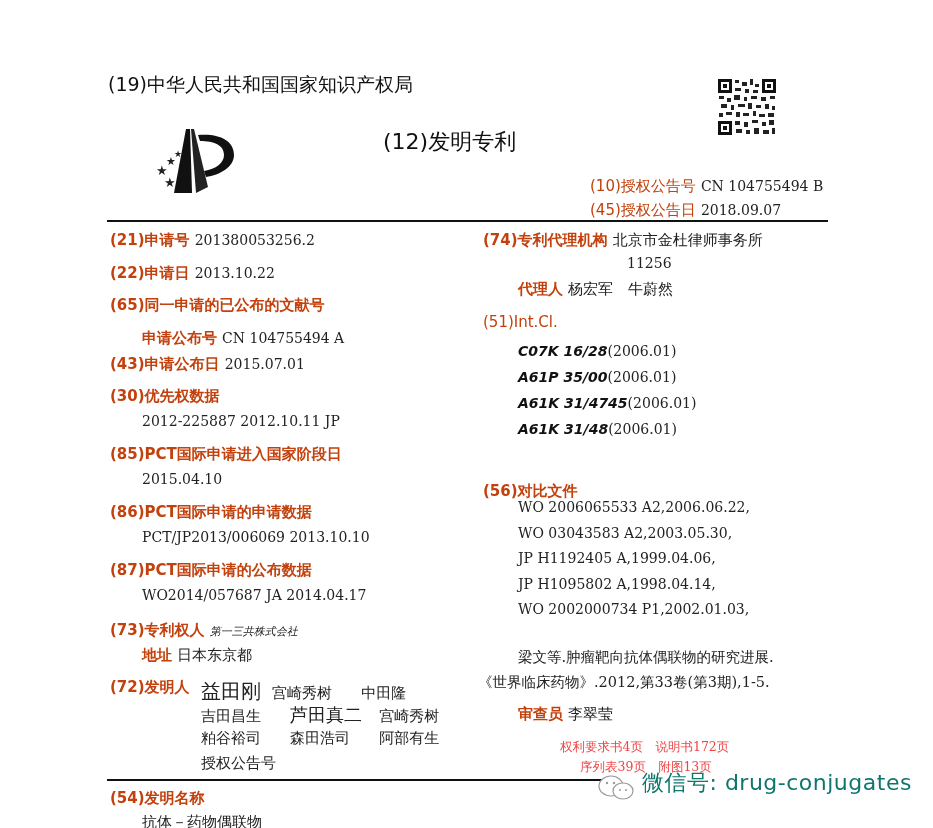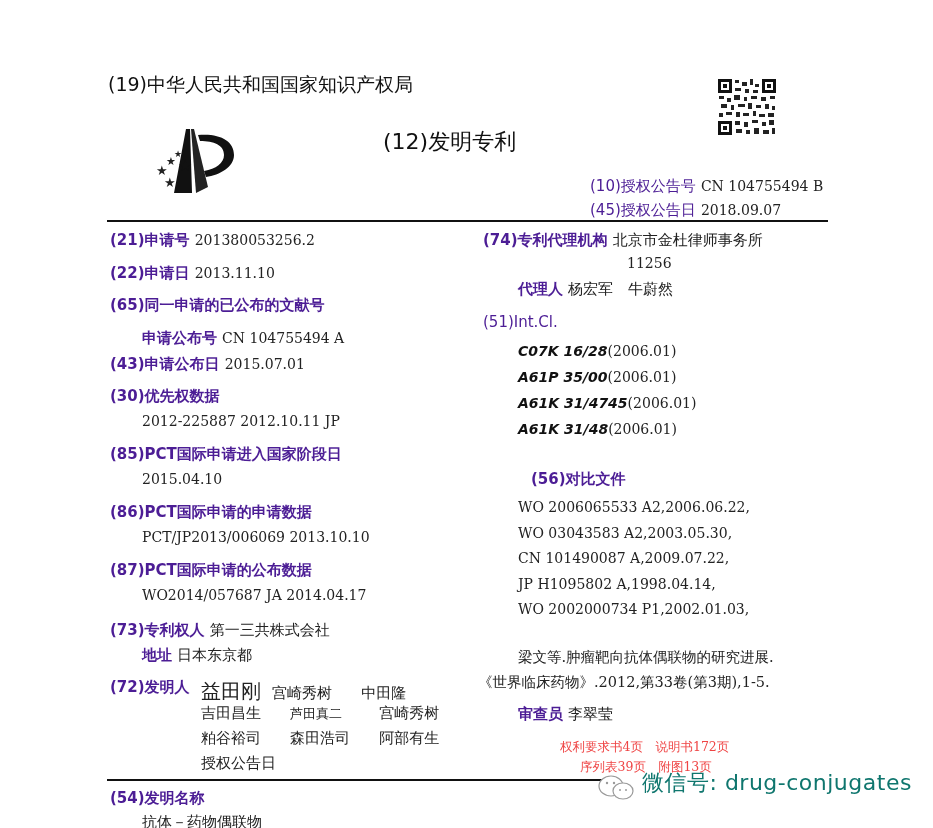--- a/index.html
+++ b/index.html
@@ -1,19 +1,19 @@
 <!DOCTYPE html>
 <html><head>
 <meta charset="utf-8">
 <style>
   html, body { margin:0; padding:0; background:#ffffff; }
   body { width:933px; height:828px; position:relative; overflow:hidden; color:#111; font-family:"DejaVu Sans", sans-serif; }
   .abs { position:absolute; white-space:nowrap; }
   .hdr { font-family:"DejaVu Sans", sans-serif; font-size:19px; color:#111; }
-  .lbl { font-family:"DejaVu Sans", sans-serif; font-size:15px; font-weight:bold; color:#4c1d95; }
+  .lbl { font-family:"DejaVu Sans", sans-serif; font-size:15px; font-weight:bold; color:#c2410c; }
   .val { font-family:"DejaVu Serif", serif; font-size:14px; color:#222; font-weight:normal; }
   .ipc { font-family:"DejaVu Sans", sans-serif; font-style:italic; font-size:14px; font-weight:bold; color:#111; }
   .small { font-family:"DejaVu Serif", serif; font-size:12.5px; color:#ef4444; }
   .rule { position:absolute; background:#111; height:2px; }
   .qr { position:absolute; left:717px; top:78px; width:60px; height:58px; }
   .logo { position:absolute; left:150px; top:127px; width:90px; height:68px; }
   .wm { position:absolute; left:596px; top:768px; font-family:"DejaVu Sans", sans-serif; font-size:22px; color:#0f766e; letter-spacing:0.5px; white-space:nowrap; }
   .wm-icon { position:absolute; left:597px; top:773px; width:42px; height:30px; }
 </style>
 </head>
@@ -97,21 +97,21 @@
 </div>
 
 <div class="rule" style="left:107px;top:220px;width:721px;"></div>
 
 <div class="abs" style="left:110px;top:230px;">
   <span class="lbl">(21)申请号</span>
   <span class="val">201380053256.2</span>
 </div>
 <div class="abs" style="left:110px;top:263px;">
   <span class="lbl">(22)申请日</span>
-  <span class="val">2013.11.10</span>
+  <span class="val">2013.10.22</span>
 </div>
 <div class="abs lbl" style="left:110px;top:296px;">(65)同一申请的已公布的文献号</div>
 <div class="abs" style="left:142px;top:328px;">
   <span class="lbl">申请公布号</span>
   <span class="val">CN 104755494 A</span>
 </div>
 <div class="abs" style="left:110px;top:354px;">
   <span class="lbl">(43)申请公布日</span>
   <span class="val">2015.07.01</span>
 </div>
@@ -123,46 +123,46 @@
 <div class="abs val" style="left:142px;top:471px;">2015.04.10</div>
 
 <div class="abs lbl" style="left:110px;top:503px;">(86)PCT国际申请的申请数据</div>
 <div class="abs val" style="left:142px;top:529px;">PCT/JP2013/006069 2013.10.10</div>
 
 <div class="abs lbl" style="left:110px;top:561px;">(87)PCT国际申请的公布数据</div>
 <div class="abs val" style="left:142px;top:587px;">WO2014/057687 JA 2014.04.17</div>
 
 <div class="abs" style="left:110px;top:620px;">
   <span class="lbl">(73)专利权人</span>
-  <span class="val" style="font-size:15px;">第一三共株式会社</span>
+  <span class="val" style="font-size:11px;font-style:italic;">第一三共株式会社</span>
 </div>
 <div class="abs" style="left:142px;top:645px;">
   <span class="lbl">地址</span>
   <span class="val" style="font-size:15px;">日本东京都</span>
 </div>
 
 <div class="abs lbl" style="left:110px;top:678px;">(72)发明人</div>
 <div class="abs" style="left:201px;top:678px;">
   <div style="height:25px;">
     <span class="val" style="font-size:20px;display:inline-block;width:66px;">益田刚</span>
     <span class="val" style="font-size:15px;display:inline-block;width:84px;">宫崎秀树</span>
     <span class="val" style="font-size:15px;">中田隆</span>
   </div>
   <div style="height:25px;">
     <span class="val" style="font-size:15px;display:inline-block;width:84px;">吉田昌生</span>
-    <span class="val" style="font-size:13px;display:inline-block;width:84px;">芦田真二</span>
+    <span class="val" style="font-size:18px;display:inline-block;width:84px;">芦田真二</span>
     <span class="val" style="font-size:15px;">宫崎秀树</span>
   </div>
   <div style="height:25px;">
     <span class="val" style="font-size:15px;display:inline-block;width:84px;">粕谷裕司</span>
     <span class="val" style="font-size:15px;display:inline-block;width:84px;">森田浩司</span>
     <span class="val" style="font-size:15px;">阿部有生</span>
   </div>
   <div style="height:25px;">
-    <span class="val" style="font-size:15px;">授权公告日</span>
+    <span class="val" style="font-size:15px;">授权公告号</span>
   </div>
 </div>
 
 <div class="rule" style="left:107px;top:779px;width:500px;"></div>
 
 <div class="abs lbl" style="left:110px;top:789px;">(54)发明名称</div>
 <div class="abs val" style="left:142px;top:813px;font-size:15px;">抗体－药物偶联物</div>
 
 <div class="abs" style="left:483px;top:230px;">
   <span class="lbl">(74)专利代理机构</span>
@@ -175,25 +175,25 @@
 </div>
 
 <div class="abs lbl" style="left:483px;top:313px;font-weight:normal;">(51)Int.Cl.</div>
 <div class="abs" style="left:518px;top:338px;line-height:25px;">
   <div><span class="ipc">C07K 16/28</span><span class="val">(2006.01)</span></div>
   <div><span class="ipc">A61P 35/00</span><span class="val">(2006.01)</span></div>
   <div><span class="ipc">A61K 31/4745</span><span class="val">(2006.01)</span></div>
   <div><span class="ipc">A61K 31/48</span><span class="val">(2006.01)</span></div>
 </div>
 
-<div class="abs lbl" style="left:483px;top:470px;margin-left:48px;">(56)对比文件</div>
+<div class="abs lbl" style="left:483px;top:482px;">(56)对比文件</div>
 <div class="abs" style="left:518px;top:495px;line-height:25.5px;">
   <div class="val">WO 2006065533 A2,2006.06.22,</div>
   <div class="val">WO 03043583 A2,2003.05.30,</div>
-  <div class="val">CN 101490087 A,2009.07.22,</div>
+  <div class="val">JP H1192405 A,1999.04.06,</div>
   <div class="val">JP H1095802 A,1998.04.14,</div>
   <div class="val">WO 2002000734 P1,2002.01.03,</div>
 </div>
 <div class="abs val" style="left:518px;top:648px;font-size:14.5px;">梁文等.肿瘤靶向抗体偶联物的研究进展.</div>
 <div class="abs val" style="left:478px;top:673px;font-size:14.5px;">《世界临床药物》.2012,第33卷(第3期),1-5.</div>
 
 <div class="abs" style="left:518px;top:704px;">
   <span class="lbl">审查员</span>
   <span class="val" style="font-size:15px;">李翠莹</span>
 </div>

